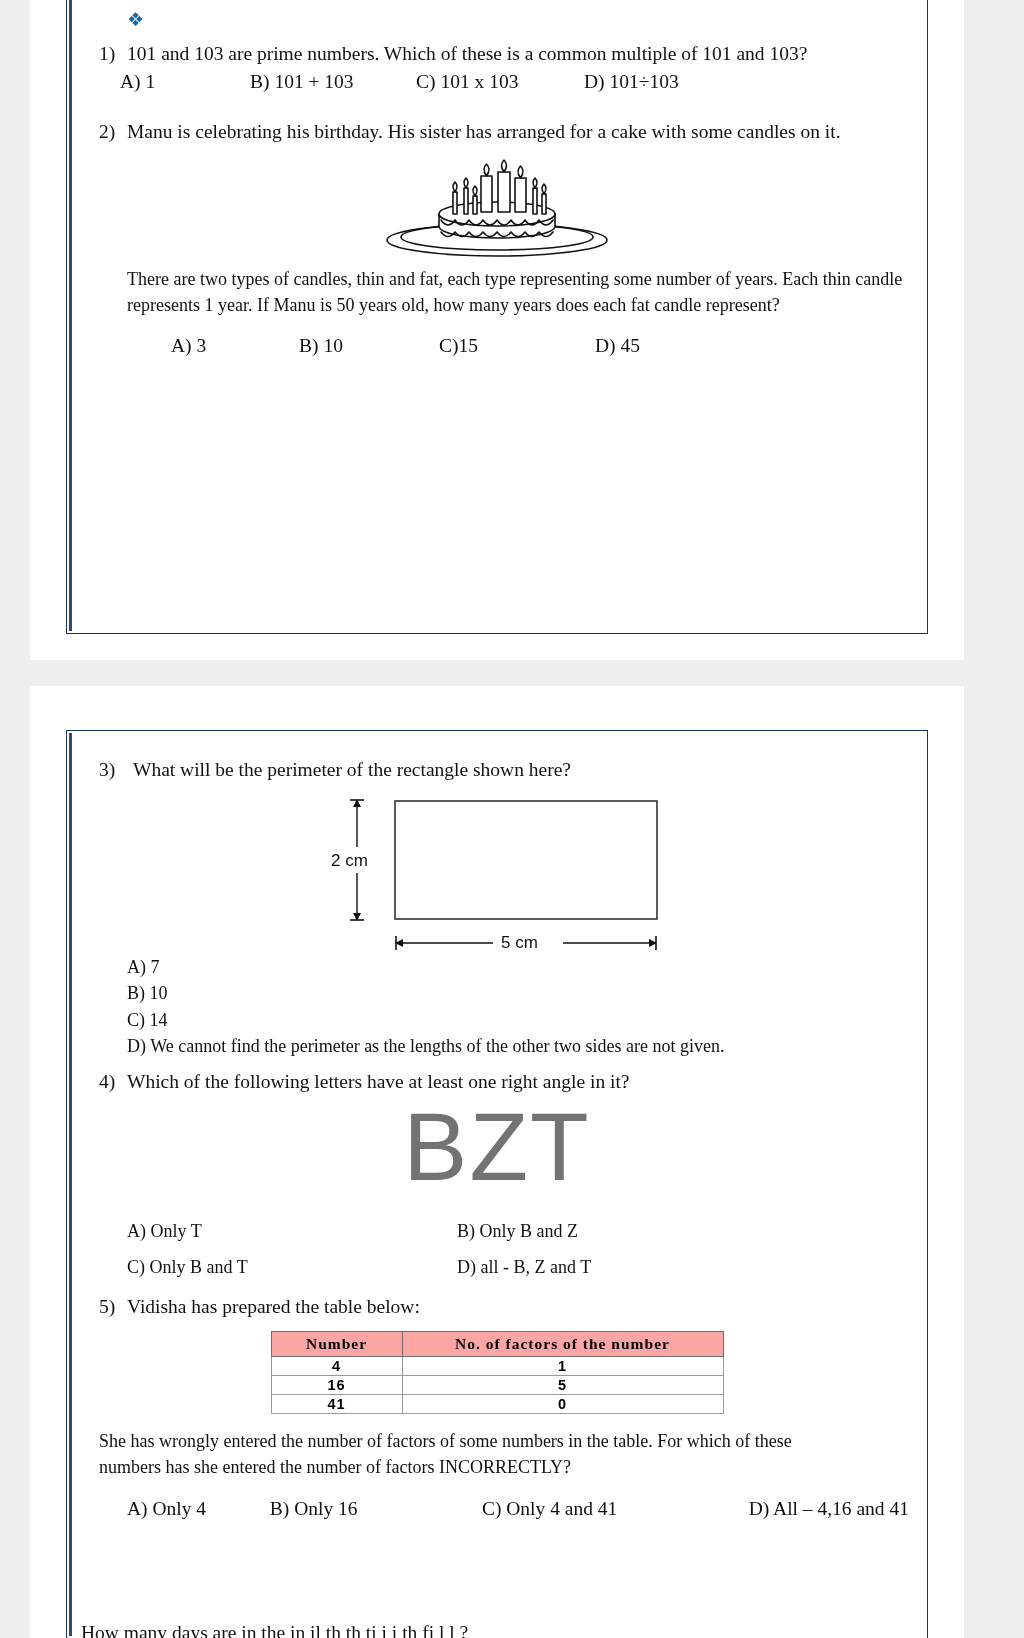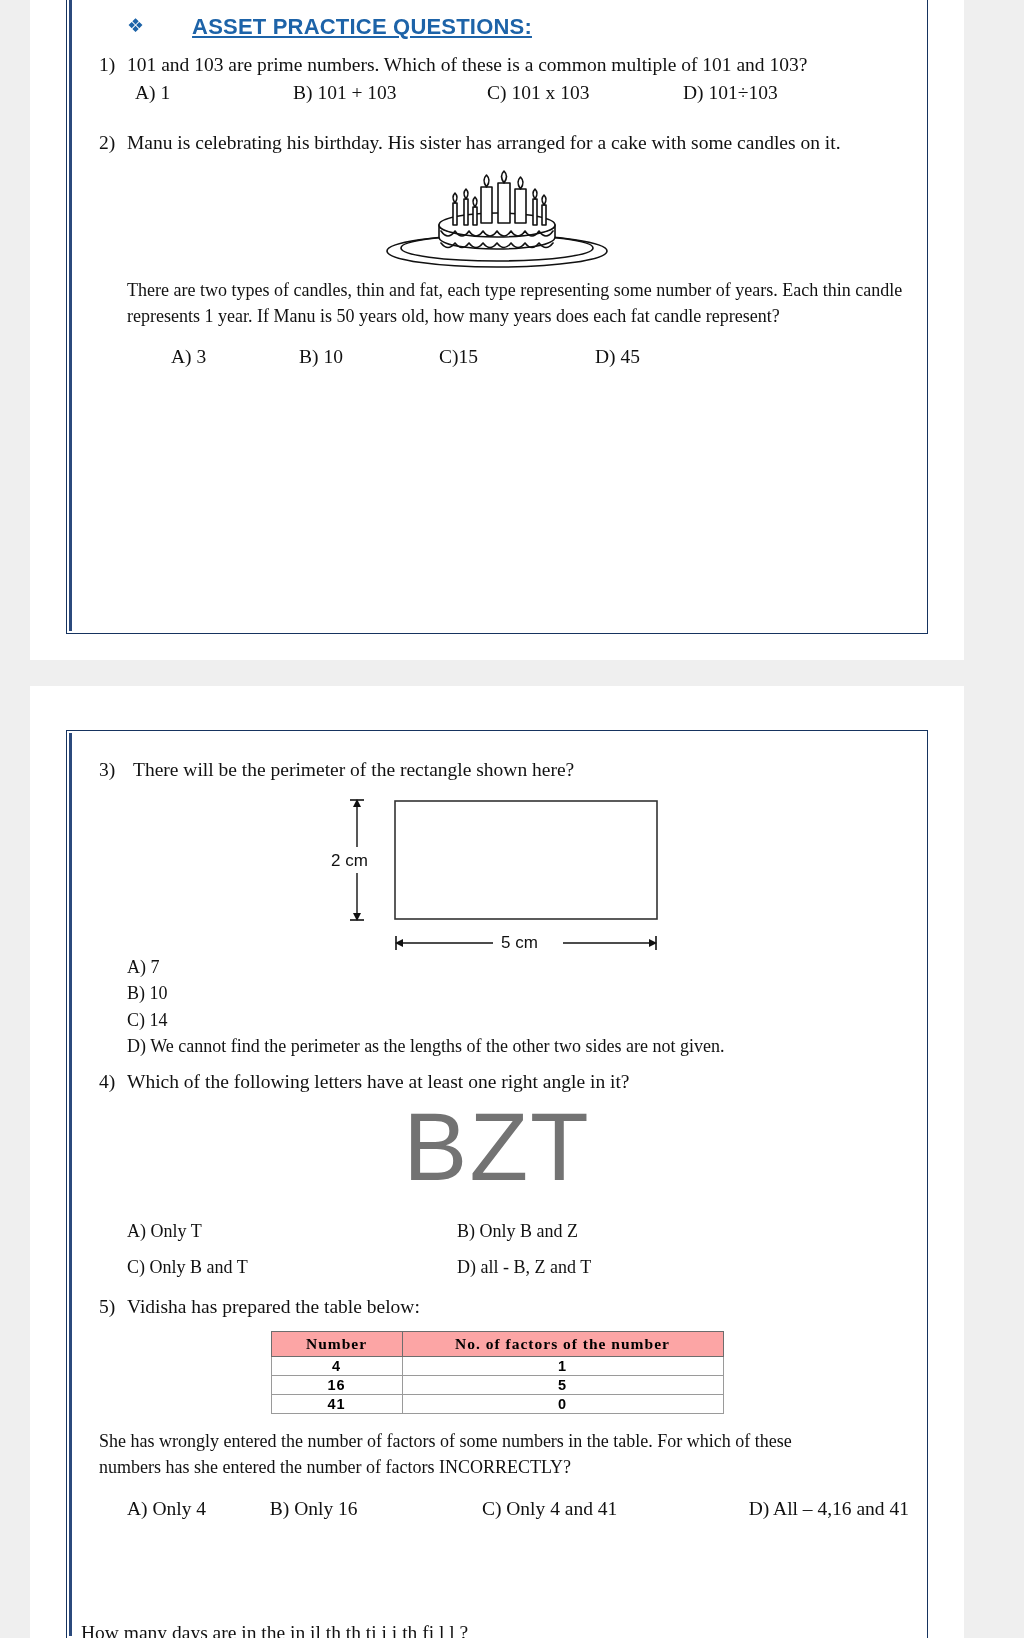--- a/index.html
+++ b/index.html
@@ -128,28 +128,27 @@
 </style>
 </head>
 <body>
 
 <div class="page" id="page1">
   <div class="slide" id="slide1">
     <div class="inner">
 
       <div class="title-row">
         <span class="bullet">❖</span>
-        <span class="title">ASSET PRACTICE QUESTIONS:</span>
       </div>
 
       <div class="q" style="margin-top:10px;margin-left:14px;">
         <div class="num">1)</div>
         <div class="body">101 and 103 are prime numbers. Which of these is a common multiple of 101 and 103?</div>
       </div>
-      <div class="opts" style="margin-left:50px;gap:28px;">
+      <div class="opts" style="margin-left:35px;">
         <div class="o" style="width:130px;">A) 1</div>
         <div class="o" style="width:166px;">B) 101 + 103</div>
         <div class="o" style="width:168px;">C) 101 x 103</div>
         <div class="o">D) 101÷103</div>
       </div>
 
       <div class="q" style="margin-top:26px;margin-left:14px;">
         <div class="num">2)</div>
         <div class="body">Manu is celebrating his birthday. His sister has arranged for a  cake with some candles on it.</div>
       </div>
@@ -201,21 +200,21 @@
     </div>
   </div>
 </div>
 
 <div class="page" id="page2">
   <div class="slide" id="slide2">
     <div class="inner">
 
       <div class="q wide" style="margin-top:26px;margin-left:14px;">
         <div class="num">3)</div>
-        <div class="body">There will be the perimeter of the rectangle shown here?</div>
+        <div class="body">What will be the perimeter of the rectangle shown here?</div>
       </div>
 
       <div class="fig-rect">
         <svg width="360" height="170" viewBox="0 0 360 170" style="position:absolute;left:232px;top:6px;">
 
           <rect x="78" y="6" width="262" height="118" fill="#ffffff" stroke="#333" stroke-width="1.6"></rect>
 
           <line x1="40" y1="8" x2="40" y2="122" stroke="#111" stroke-width="1.4"></line>
           <path d="M36 12 L40 4 L44 12 Z" fill="#111"></path>
           <path d="M36 118 L40 126 L44 118 Z" fill="#111"></path>

